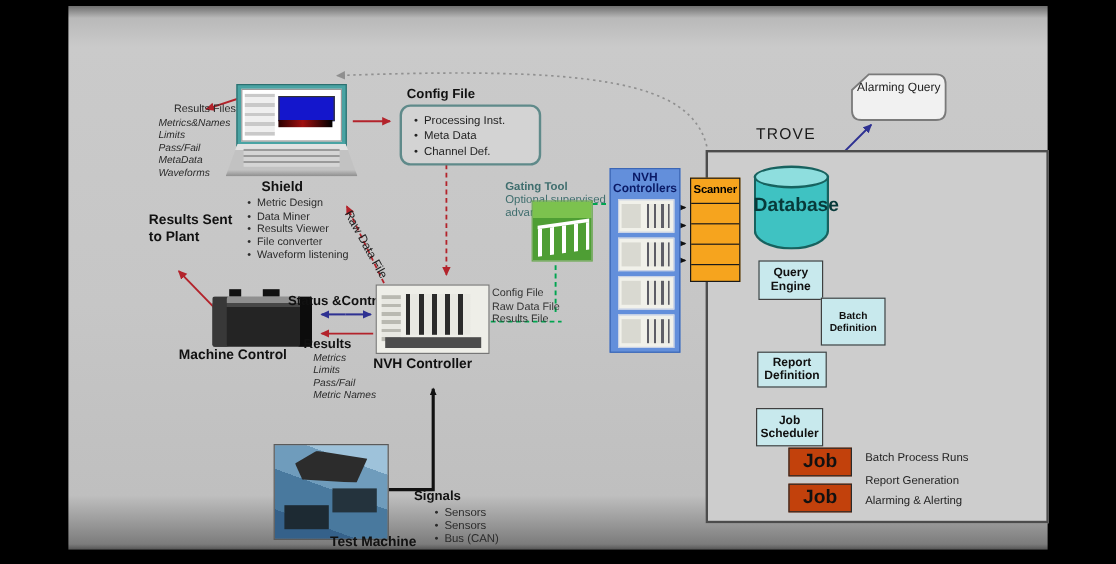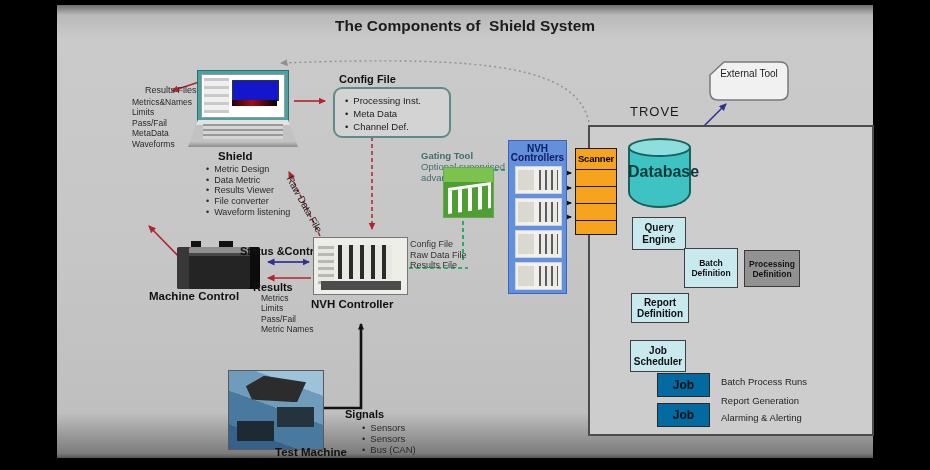--- a/index.html
+++ b/index.html
@@ -6,32 +6,32 @@
   .stage{position:relative;width:930px;height:470px;background:#000;overflow:hidden;
          font-family:"Liberation Sans",sans-serif;}
   .abs{position:absolute;}
   .slide{position:absolute;left:57px;top:5px;width:816px;height:453px;
          background:linear-gradient(180deg,#6f6f6f 0px,#b9b9b9 10px,#cacaca 34px,#c6c6c6 55%,#bfbfbf 90%,#7c7c7c 99%,#555 100%);}
   
   .t-title{font-size:15.5px;font-weight:bold;color:#1b1b1b;white-space:pre;text-align:center;width:816px;}
   .t-h{font-weight:bold;color:#111;font-size:11.5px;white-space:nowrap;}
   .t-h2{font-weight:bold;color:#111;font-size:11px;white-space:nowrap;}
   .t-sm{font-size:9px;color:#2a2a2a;line-height:10.5px;white-space:nowrap;}
-  .t-xs{font-size:8.5px;color:#2a2a2a;line-height:10.4px;white-space:nowrap;}
+  .t-xs{font-size:8.5px;color:#2a2a2a;line-height:10.4px;white-space:nowrap;font-style:italic;}
   .wrap{white-space:normal;}
   ul.plain{margin:0;padding:0;list-style:none;}
   ul.bullet{margin:0;padding:0;list-style:none;}
   ul.bullet li::before{content:"•";margin-right:5px;}
   
   .pbox{background:#c8e9ed;border:1.5px solid #3f3f3f;display:flex;align-items:center;justify-content:center;
         text-align:center;font-weight:bold;color:#101010;}
   .graybox{background:#929292;border:1.5px solid #3a3a3a;display:flex;align-items:center;justify-content:center;
         text-align:center;font-weight:bold;color:#141414;}
-  .job{background:#0369a1;border:1.5px solid #2a2a2a;display:flex;align-items:center;justify-content:center;
-        font-weight:bold;font-size:12px;color:#111;}
+  .job{background:#c2410c;border:1.5px solid #2a2a2a;display:flex;align-items:center;justify-content:center;
+        font-weight:bold;font-size:16px;color:#111;}
   .trove{border:2px solid #4c4c4c;background:#cdcdcd;}
   
   .monitor{background:#49a3a3;border:1px solid #2c6f6f;padding:3px;}
   .screen{width:100%;height:100%;background:#fff;border:1px solid #9a9a9a;position:relative;box-sizing:border-box;}
   .scr-left{position:absolute;left:3%;top:7%;width:30%;height:84%;
             background:repeating-linear-gradient(180deg,#c9c9c9 0 3px,#efefef 3px 8px);}
   .scr-blue{position:absolute;left:37%;top:12%;width:54%;height:44%;background:#1416cc;border:1px solid #333;}
   .scr-red{position:absolute;left:37%;top:60%;width:54%;height:15%;
            background:linear-gradient(90deg,#2a0000,#a01010 45%,#000);}
   .laptop{clip-path:polygon(9% 0,91% 0,100% 100%,0 100%);
@@ -81,21 +81,20 @@
       box-shadow:40px -14px 0 #24333d;}
   .rot{transform-origin:0 0;transform:rotate(61deg);font-size:10px;color:#1d1d1d;white-space:nowrap;}
   svg.overlay{position:absolute;left:0;top:0;pointer-events:none;}
 </style>
 </head>
 <body>
 
 <div class="stage">
   <div class="slide"></div>
 
-  <div class="abs t-title" style="left:57px;top:17px;">The Components of  Shield System</div>
 
   <svg class="overlay" width="930" height="470">
     <defs>
       <marker id="mk" markerUnits="userSpaceOnUse" markerWidth="9" markerHeight="8" refX="5.5" refY="3" orient="auto">
           <path d="M0,0L6.5,3L0,6Z" fill="#111"></path>
         </marker>
       <marker id="mr" markerUnits="userSpaceOnUse" markerWidth="10" markerHeight="9" refX="6.5" refY="3.5" orient="auto">
           <path d="M0,0L7.5,3.5L0,7Z" fill="#b3232b"></path>
         </marker>
       <marker id="mb" markerUnits="userSpaceOnUse" markerWidth="10" markerHeight="9" refX="6.5" refY="3.5" orient="auto">
@@ -150,25 +149,26 @@
     <div class="screen">
       <div class="scr-left"></div>
       <div class="scr-blue"></div>
       <div class="scr-red"></div>
     </div>
   </div>
   <div class="laptop" style="left:188px;top:120px;width:110px;height:27px;"></div>
   <div class="abs t-h" style="left:218px;top:150px;">Shield</div>
   <ul class="bullet abs t-sm" style="left:206px;top:164px;line-height:10.7px;">
     <li>Metric Design</li>
-    <li>Data Metric</li>
+    <li>Data Miner</li>
     <li>Results Viewer</li>
     <li>File converter</li>
     <li>Waveform listening</li>
   </ul>
+  <div class="abs t-h wrap" style="left:124px;top:178px;width:80px;line-height:13.5px;">Results Sent to Plant</div>
 
   <div class="abs t-h2" style="left:339px;top:73px;">Config File</div>
   <div class="abs" style="left:333px;top:87px;width:114px;height:47px;border:2px solid #5f8a8a;border-radius:9px;background:#d3d3d3;">
     <ul class="bullet" style="margin:0;padding:5px 0 0 10px;list-style:none;font-size:9.5px;line-height:13px;color:#222;">
       <li>Processing Inst.</li>
       <li>Meta Data</li>
       <li>Channel Def.</li>
     </ul>
   </div>
 
@@ -222,30 +222,29 @@
     <div class="sdiv" style="top:54px;"></div>
     <div class="sdiv" style="top:71px;"></div>
   </div>
 
   <div class="abs db-body" style="left:628px;top:147px;width:63px;height:61px;"></div>
   <div class="abs db-top" style="left:628px;top:138px;width:63px;height:19px;"></div>
   <div class="abs" style="left:628px;top:163px;width:63px;text-align:center;font-weight:bold;font-size:16px;color:#083a3a;">Database</div>
 
   <div class="abs pbox" style="left:632px;top:217px;width:52px;height:31px;font-size:10px;line-height:11.5px;">Query Engine</div>
   <div class="abs pbox wrap" style="left:684px;top:248px;width:52px;height:38px;font-size:8.5px;line-height:10px;">Batch Definition</div>
-  <div class="abs graybox wrap" style="left:744px;top:250px;width:54px;height:35px;font-size:8.5px;line-height:10px;">Processing Definition</div>
   <div class="abs pbox" style="left:631px;top:293px;width:56px;height:28px;font-size:10px;line-height:11.5px;">Report Definition</div>
   <div class="abs pbox" style="left:630px;top:340px;width:54px;height:30px;font-size:10px;line-height:11.5px;">Job Scheduler</div>
   <div class="abs job" style="left:657px;top:373px;width:51px;height:22px;">Job</div>
   <div class="abs job" style="left:657px;top:403px;width:51px;height:22px;">Job</div>
   <div class="abs" style="left:721px;top:376px;font-size:9.5px;color:#1f1f1f;">Batch Process Runs</div>
   <div class="abs" style="left:721px;top:395px;font-size:9.5px;color:#1f1f1f;">Report Generation</div>
   <div class="abs" style="left:721px;top:412px;font-size:9.5px;color:#1f1f1f;">Alarming &amp; Alerting</div>
 
-  <div class="abs wrap" style="left:712px;top:67px;width:74px;text-align:center;font-size:10px;line-height:13px;color:#222;">External Tool</div>
+  <div class="abs wrap" style="left:712px;top:67px;width:74px;text-align:center;font-size:10px;line-height:13px;color:#222;">Alarming Query</div>
 
   <div class="abs tm" style="left:228px;top:370px;width:94px;height:78px;"></div>
   <div class="abs t-h" style="left:243px;top:446px;margin-left:32px;">Test Machine</div>
 
   <div class="abs t-h2" style="left:345px;top:408px;">Signals</div>
   <ul class="bullet abs" style="left:362px;top:422px;font-size:9.5px;line-height:11px;color:#2a2a2a;">
     <li>Sensors</li>
     <li>Sensors</li>
     <li>Bus (CAN)</li>
   </ul>

